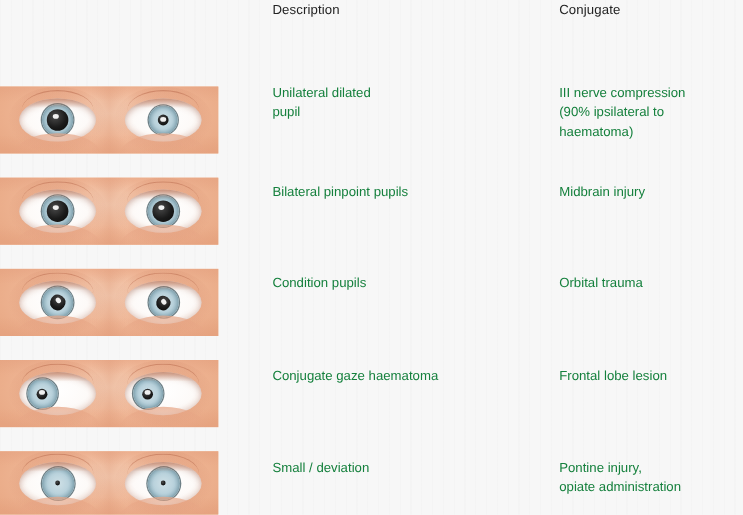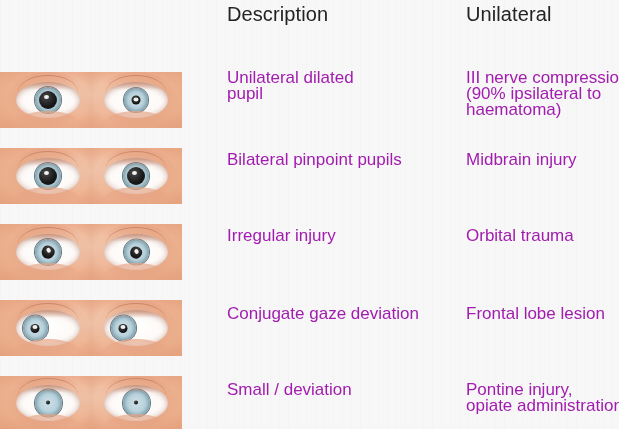--- a/index.html
+++ b/index.html
@@ -16,38 +16,38 @@
     position:absolute;inset:0;
     background:repeating-linear-gradient(to right,
       rgba(0,0,0,0.012) 0px, rgba(0,0,0,0.012) 1px,
       rgba(0,0,0,0) 1px, rgba(0,0,0,0) 9px);
     pointer-events:none;
   }
   .table{position:absolute;inset:0;}
 
   .header{position:absolute;top:3px;left:0;right:0;height:34px;}
   .header .h{
-    font-size:20px;font-weight:400;color:#232323;letter-spacing:0.1px;
+    font-size:11px;font-weight:400;color:#232323;letter-spacing:0.1px;
     position:absolute;top:0;
   }
   .header .h-desc{left:227px;}
   .header .h-cond{left:466px;}
 
   .row{position:absolute;left:0;right:0;}
   .eyes{
     position:absolute;left:0;
     width:182px;
     overflow:hidden;
     background:#f2c3a6;
   }
   .cell{
     position:absolute;
-    font-size:17px;
+    font-size:11px;
     line-height:16px;
-    color:#a21caf;
+    color:#15803d;
     white-space:pre-line;
   }
   .cell.desc{left:227px;width:235px;}
   .cell.cond{left:466px;width:165px;}
 
   
   .face{
     position:absolute;inset:0;
     background:
       radial-gradient(ellipse 60% 90% at 50% 40%, #f7d3bb 0%, #f2bb9b 45%, #e8a884 100%);
@@ -114,21 +114,21 @@
   }
 </style>
 </head>
 <body>
 
 <div class="bg-banding"></div>
 
 <div class="table" id="table-root">
   <div class="header">
     <div class="h h-desc">Description</div>
-    <div class="h h-cond">Unilateral</div>
+    <div class="h h-cond">Conjugate</div>
   </div>
 <div class="row">
       <div class="eyes" style="top: 72px; height: 56px;">
         <div class="face"></div>
         <div class="eye left">
           <div class="socket"></div>
           <div class="lid-crease"></div>
           <div class="sclera">
             <div class="iris" style="width: 26px; height: 26px; left: 19px;">
               <div class="pupil" style="width: 18px; height: 18px;">
@@ -215,21 +215,21 @@
             <div class="iris" style="width: 25px; height: 25px; left: 19.5px;">
               <div class="pupil" style="width: 12px; height: 12px; border-radius: 58% 42% 47% 53% / 45% 55%; transform: translate(-50%, -50%) rotate(54deg);">
                 <div class="glint"></div>
               </div>
             </div>
             <div class="lash-top"></div>
           </div>
           <div class="lower-lid"></div>
         </div>
       </div>
-      <div class="cell desc" style="top: 228px;">Irregular injury</div>
+      <div class="cell desc" style="top: 228px;">Condition pupils</div>
       <div class="cell cond" style="top: 228px;">Orbital  trauma</div>
     </div>
     <div class="row">
       <div class="eyes" style="top: 300px; height: 56px;">
         <div class="face"></div>
         <div class="eye left">
           <div class="socket"></div>
           <div class="lid-crease"></div>
           <div class="sclera">
             <div class="iris" style="width: 25px; height: 25px; left: 6.5px;">
@@ -248,21 +248,21 @@
             <div class="iris" style="width: 25px; height: 25px; left: 6.5px;">
               <div class="pupil" style="width: 9px; height: 9px;">
                 <div class="glint"></div>
               </div>
             </div>
             <div class="lash-top"></div>
           </div>
           <div class="lower-lid"></div>
         </div>
       </div>
-      <div class="cell desc" style="top: 306px;">Conjugate gaze deviation</div>
+      <div class="cell desc" style="top: 306px;">Conjugate gaze haematoma</div>
       <div class="cell cond" style="top: 306px;">Frontal lobe lesion</div>
     </div>
     <div class="row">
       <div class="eyes" style="top: 376px; height: 53px;">
         <div class="face"></div>
         <div class="eye left">
           <div class="socket"></div>
           <div class="lid-crease"></div>
           <div class="sclera">
             <div class="iris" style="width: 27px; height: 27px; left: 18.5px;">

